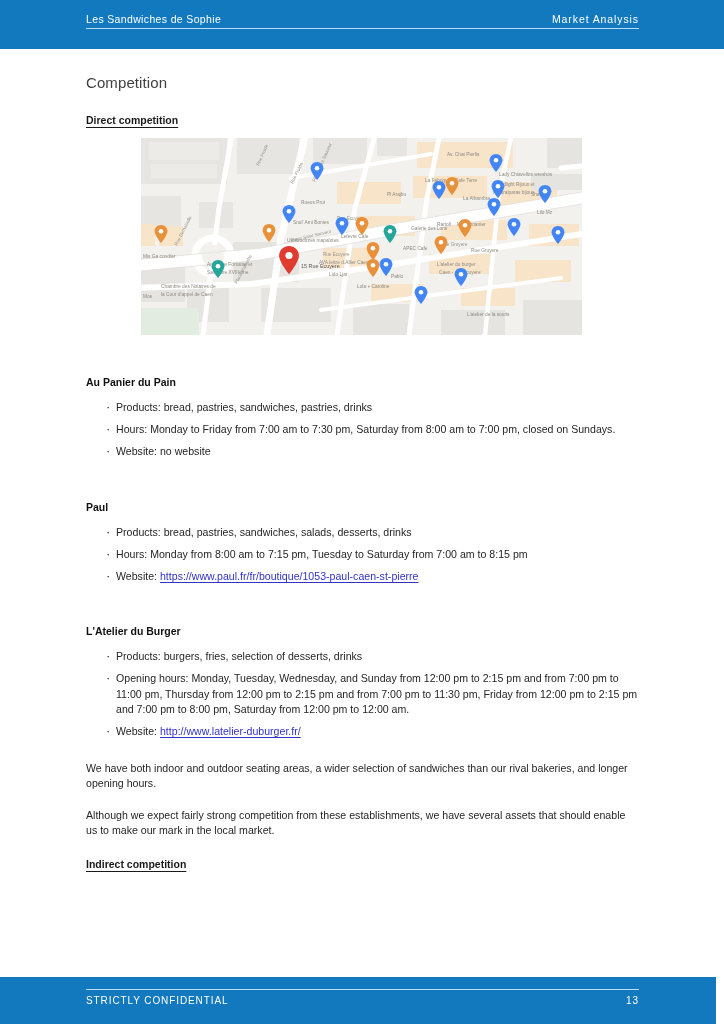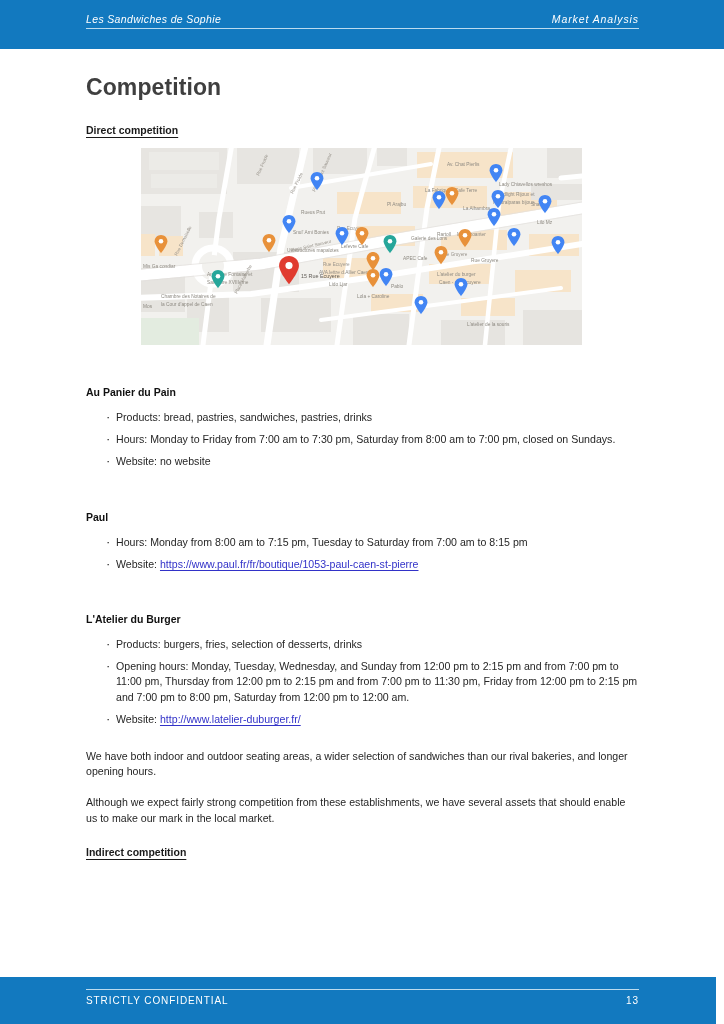--- a/index.html
+++ b/index.html
@@ -28,21 +28,20 @@
   .header-inner {
     position: absolute;
     left: 86px;
     top: 13px;
     width: 553px;
     display: flex;
     justify-content: space-between;
     align-items: flex-start;
     border-bottom: 1.4px solid #bcdcef;
     padding-bottom: 3px;
-    font-style: italic;
   }
   .header-left, .header-right {
     font-size: 10.5px;
     color: #ffffff;
     letter-spacing: .35px;
     white-space: nowrap;
   }
   .header-right { letter-spacing: .9px; }
 
   
@@ -74,22 +73,22 @@
 
   
   .content {
     position: absolute;
     left: 86px;
     top: 74px;
     width: 553px;
   }
 
   h1.section-title {
-    font-size: 23px;
-    font-weight: bold;
+    font-size: 15px;
+    font-weight: normal;
     color: #3f3f3f;
     letter-spacing: .1px;
     margin-bottom: 23px;
   }
 
   .sub-heading {
     font-size: 10.5px;
     font-weight: bold;
     color: #1a1a1a;
     text-decoration: underline;
@@ -392,20 +391,21 @@
     <ul class="detail-list">
       <li>Products: bread, pastries, sandwiches, pastries, drinks</li>
       <li>Hours: Monday to Friday from 7:00 am to 7:30 pm, Saturday from 8:00 am to 7:00 pm, closed on Sundays.</li>
       <li>Website: no website</li>
     </ul>
   </div>
 
   <div class="competitor">
     <div class="competitor-name">Paul</div>
     <ul class="detail-list">
+      <li>Products: bread, pastries, sandwiches, salads, desserts, drinks</li>
       <li>Hours: Monday from 8:00 am to 7:15 pm, Tuesday to Saturday from 7:00 am to 8:15 pm</li>
       <li><span>Website: </span><a class="weblink" href="#">https://www.paul.fr/fr/boutique/1053-paul-caen-st-pierre</a></li>
     </ul>
   </div>
 
   <div class="competitor">
     <div class="competitor-name">L'Atelier du Burger</div>
     <ul class="detail-list">
       <li>Products: burgers, fries, selection of desserts, drinks</li>
       <li>Opening hours: Monday, Tuesday, Wednesday, and Sunday from 12:00 pm to 2:15 pm and from 7:00 pm to 11:00 pm, Thursday from 12:00 pm to 2:15 pm and from 7:00 pm to 11:30 pm, Friday from 12:00 pm to 2:15 pm and 7:00 pm to 8:00 pm, Saturday from 12:00 pm to 12:00 am.</li>

